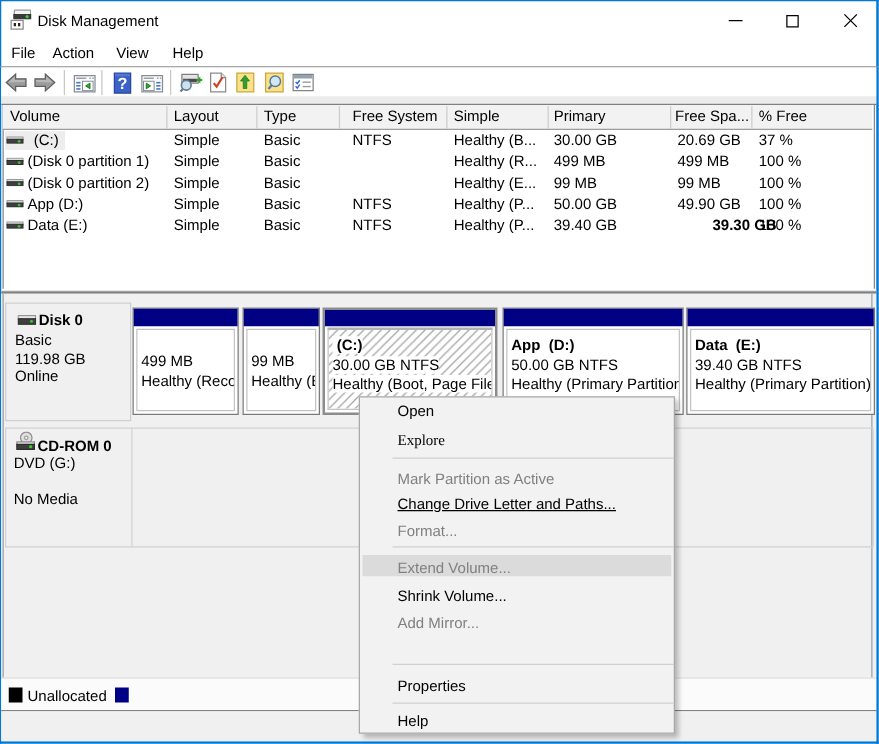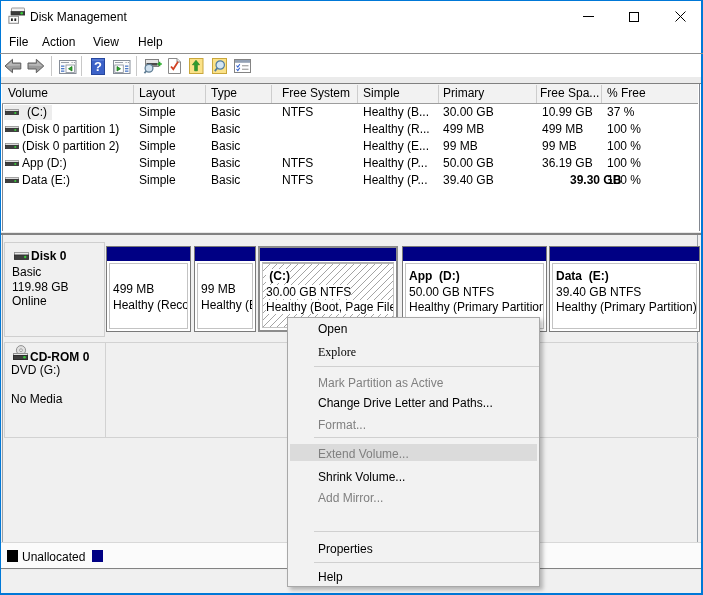--- a/index.html
+++ b/index.html
@@ -156,21 +156,21 @@
     <div class="abs row" style="top:20px;">
       <svg class="abs dico" style="left:3px;">
           <use href="#vdisk"></use>
         </svg>
       <div class="abs nowrap" style="left:25px;">(C:)</div>
       <div class="abs nowrap" style="left:137px;">Simple</div>
       <div class="abs nowrap" style="left:209px;">Basic</div>
       <div class="abs nowrap" style="left:280px;">NTFS</div>
       <div class="abs nowrap" style="left:361px;">Healthy (B...</div>
       <div class="abs nowrap" style="left:441px;">30.00 GB</div>
-      <div class="abs nowrap" style="left:540px;">10.99 GB</div>
+      <div class="abs nowrap" style="left:540px;">20.69 GB</div>
       <div class="abs nowrap" style="left:605px;">37 %</div>
     </div>
     <div class="abs row" style="top:37px;">
       <svg class="abs dico" style="left:3px;">
           <use href="#vdisk"></use>
         </svg>
       <div class="abs nowrap" style="left:20px;">(Disk 0 partition 1)</div>
       <div class="abs nowrap" style="left:137px;">Simple</div>
       <div class="abs nowrap" style="left:209px;">Basic</div>
       <div class="abs nowrap" style="left:361px;">Healthy (R...</div>
@@ -193,21 +193,21 @@
     <div class="abs row" style="top:71px;">
       <svg class="abs dico" style="left:3px;">
           <use href="#vdisk"></use>
         </svg>
       <div class="abs nowrap" style="left:20px;">App (D:)</div>
       <div class="abs nowrap" style="left:137px;">Simple</div>
       <div class="abs nowrap" style="left:209px;">Basic</div>
       <div class="abs nowrap" style="left:280px;">NTFS</div>
       <div class="abs nowrap" style="left:361px;">Healthy (P...</div>
       <div class="abs nowrap" style="left:441px;">50.00 GB</div>
-      <div class="abs nowrap" style="left:540px;">36.19 GB</div>
+      <div class="abs nowrap" style="left:540px;">49.90 GB</div>
       <div class="abs nowrap" style="left:605px;">100 %</div>
     </div>
     <div class="abs row" style="top:88px;">
       <svg class="abs dico" style="left:3px;">
           <use href="#vdisk"></use>
         </svg>
       <div class="abs nowrap" style="left:20px;">Data (E:)</div>
       <div class="abs nowrap" style="left:137px;">Simple</div>
       <div class="abs nowrap" style="left:209px;">Basic</div>
       <div class="abs nowrap" style="left:280px;">NTFS</div>
@@ -305,21 +305,21 @@
   <div class="abs" style="left:1px;top:568px;width:700px;height:1px;background:#828282;"></div>
   <div class="abs" style="left:1px;top:569px;width:700px;height:1px;background:#ececec;"></div>
   <div class="abs" style="left:1px;top:570px;width:700px;height:23px;background:#f0f0f0;"></div>
 
   <div id="menu" class="abs" style="left:287px;top:317px;width:251px;height:268px;background:#f2f2f2;border:1px solid #a8a8a8;box-shadow:3px 3px 4px rgba(0,0,0,0.25);">
     <div class="abs" style="left:2px;top:126px;width:247px;height:17px;background:#dbdbdb;"></div>
     <div class="mi" style="top:1px;">Open</div>
     <div class="mi" style="top:24px;font-family:Liberation Serif, serif;">Explore</div>
     <div class="msep" style="top:48px;"></div>
     <div class="mi gray" style="top:55px;">Mark Partition as Active</div>
-    <div class="mi" style="top:75px;">Change Drive Letter and Paths...</div>
+    <div class="mi" style="top:75px;text-decoration:underline;">Change Drive Letter and Paths...</div>
     <div class="mi gray" style="top:97px;">Format...</div>
     <div class="msep" style="top:119px;"></div>
     <div class="mi" style="top:149px;">Shrink Volume...</div>
     <div class="mi gray" style="top:126px;">Extend Volume...</div>
     <div class="mi gray" style="top:170px;">Add Mirror...</div>
     <div class="msep" style="top:213px;"></div>
     <div class="mi" style="top:221px;">Properties</div>
     <div class="msep" style="top:244px;"></div>
     <div class="mi" style="top:249px;">Help</div>
   </div>

